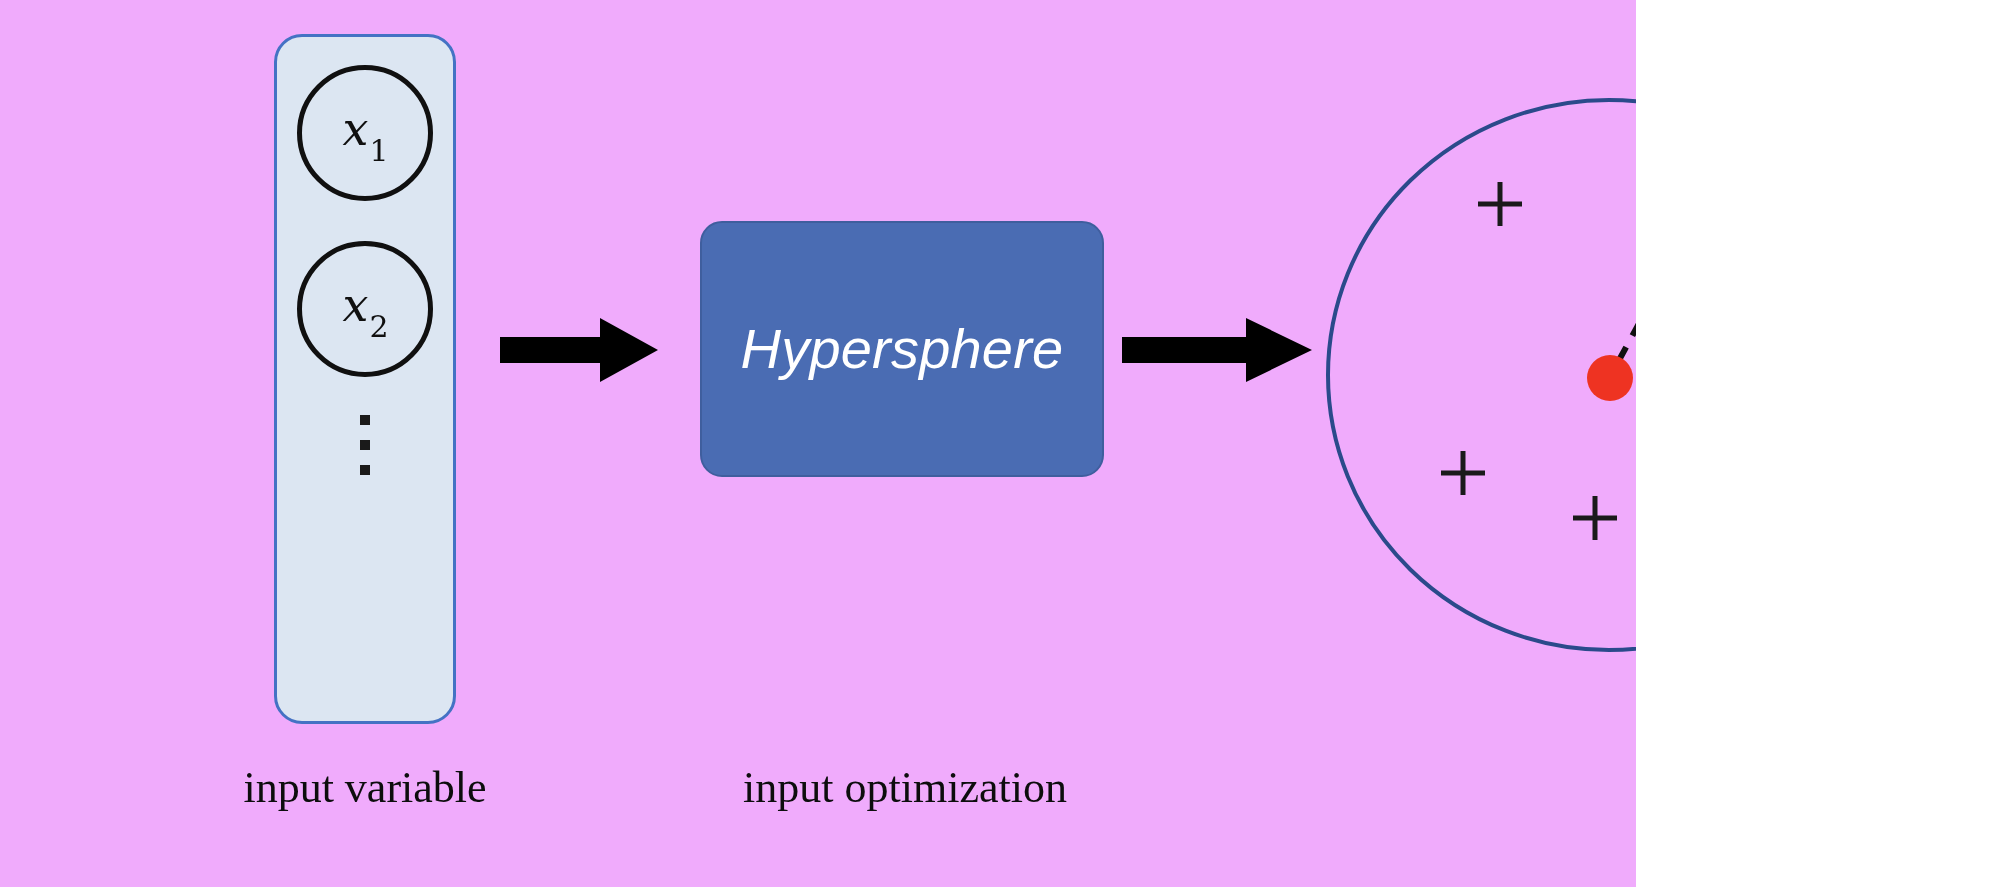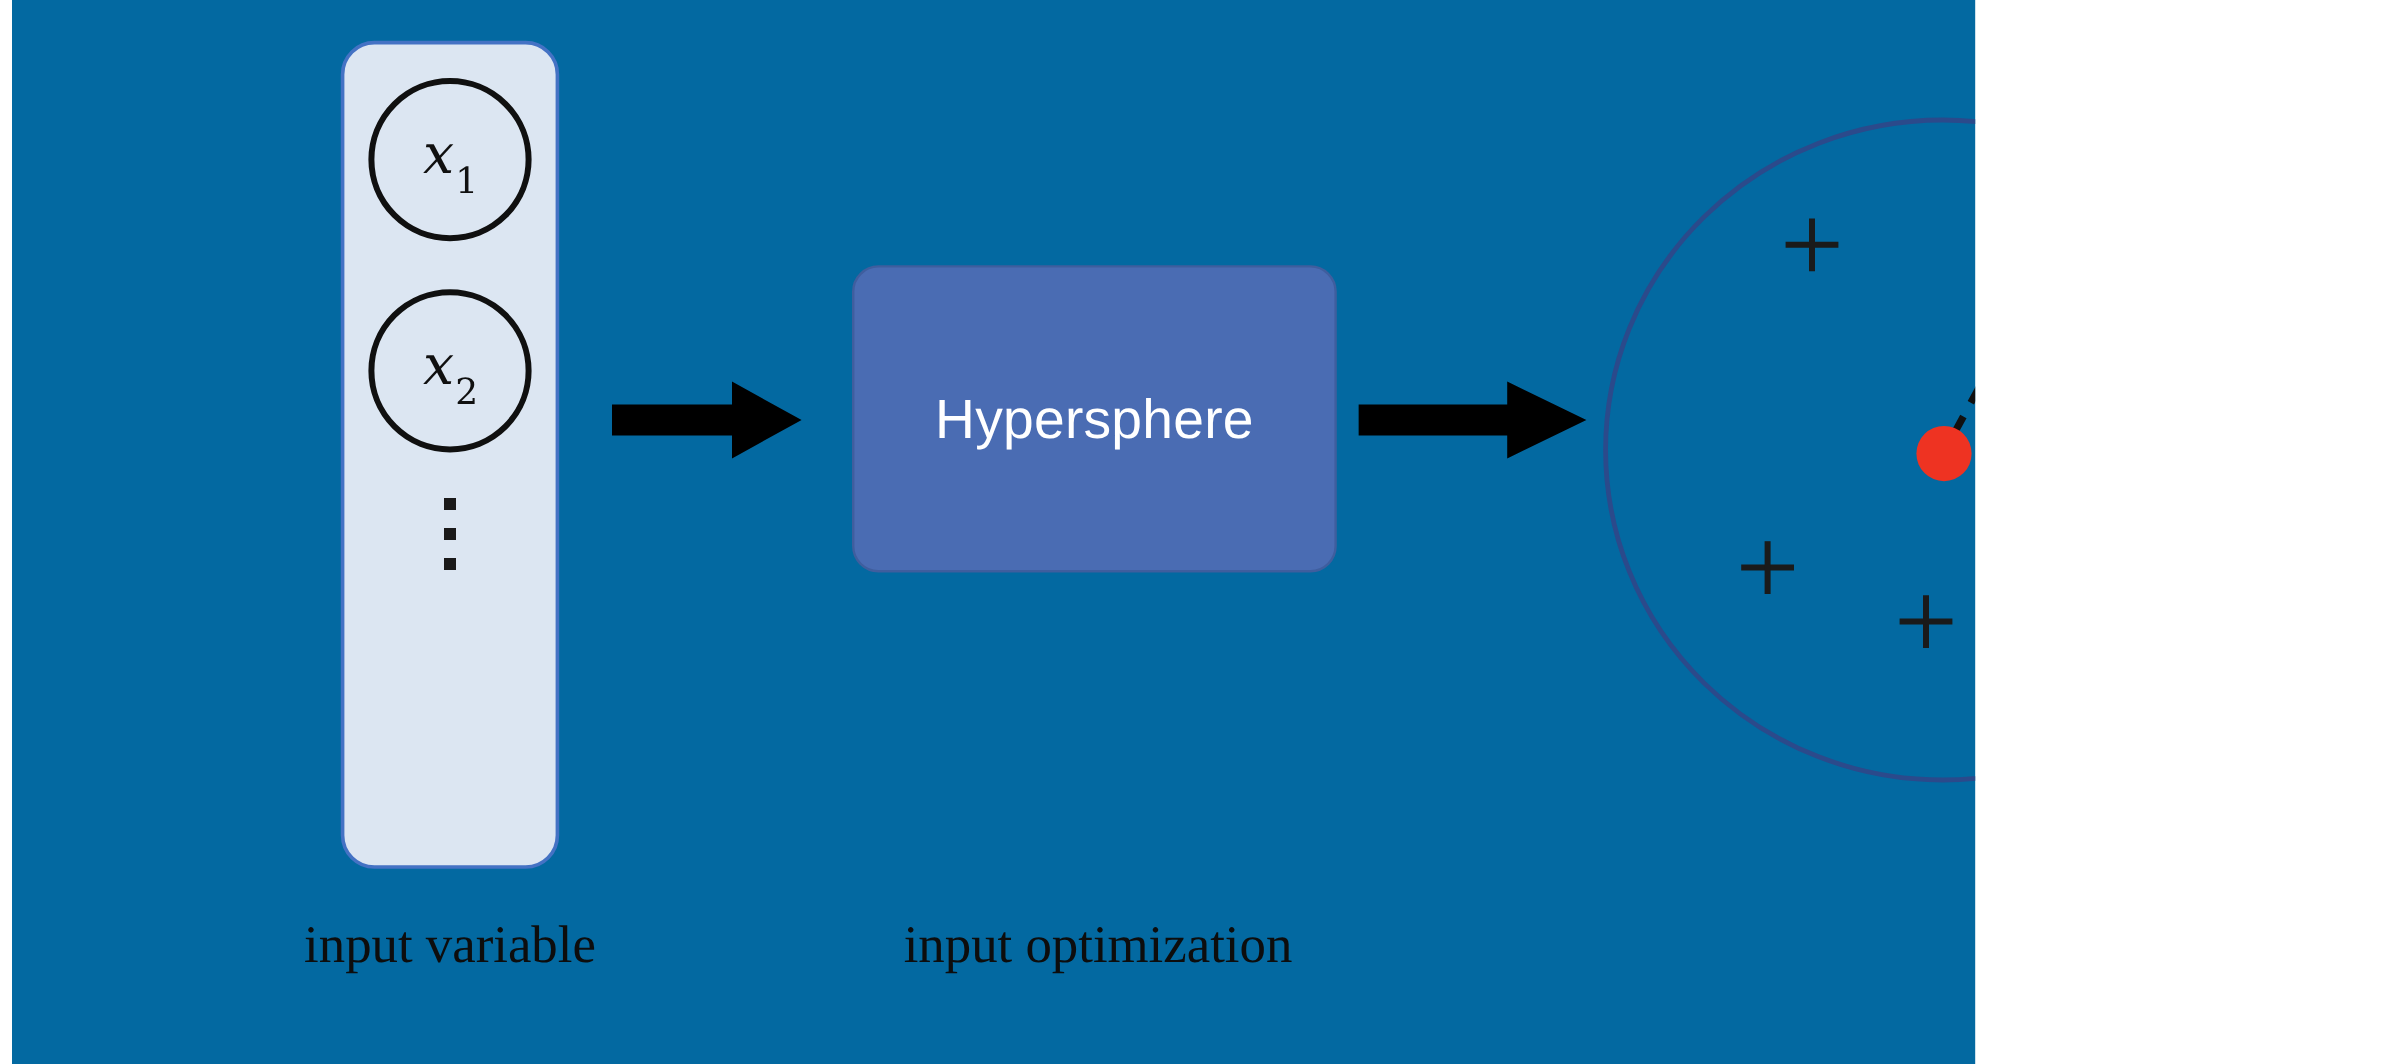--- a/index.html
+++ b/index.html
@@ -8,23 +8,22 @@
     padding: 0;
     background: #ffffff;
   }
   body {
     font-family: "Liberation Sans", sans-serif;
   }
   #stage {
     position: relative;
     width: 1636px;
     height: 887px;
-    background: #0369a1;
+    background: #f0abfc;
     overflow: hidden;
-    margin-left: 10px;
   }
 
   
   #input-panel {
     position: absolute;
     left: 274px;
     top: 34px;
     width: 182px;
     height: 690px;
     box-sizing: border-box;
@@ -109,24 +108,25 @@
     border: 2px solid #3f5e9e;
     border-radius: 22px;
     display: flex;
     align-items: center;
     justify-content: center;
     text-align: center;
   }
   #model-box .box-text {
     color: #ffffff;
     font-family: "Liberation Sans", sans-serif;
-    font-size: 46px;
+    font-size: 56px;
     line-height: 1.28;
     font-weight: 400;
     letter-spacing: 0.2px;
+    font-style: italic;
   }
 
   
   #sphere-area {
     position: absolute;
     left: 1300px;
     top: 0px;
     width: 700px;
     height: 700px;
   }

